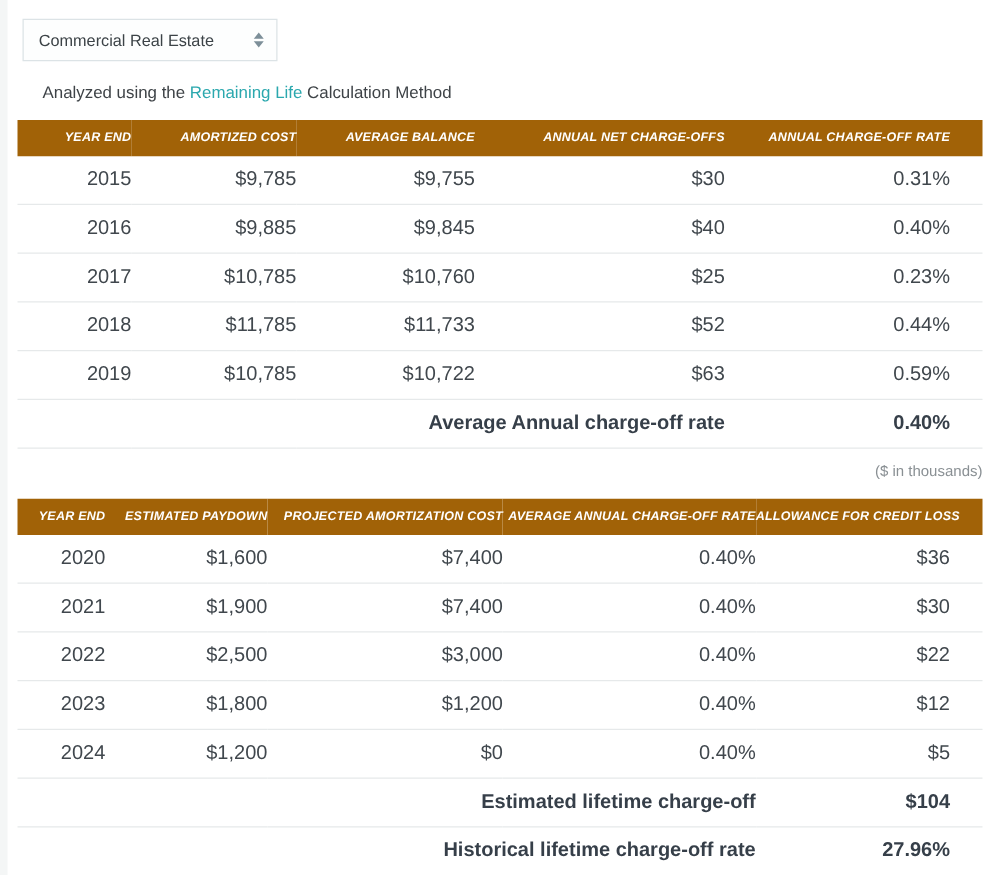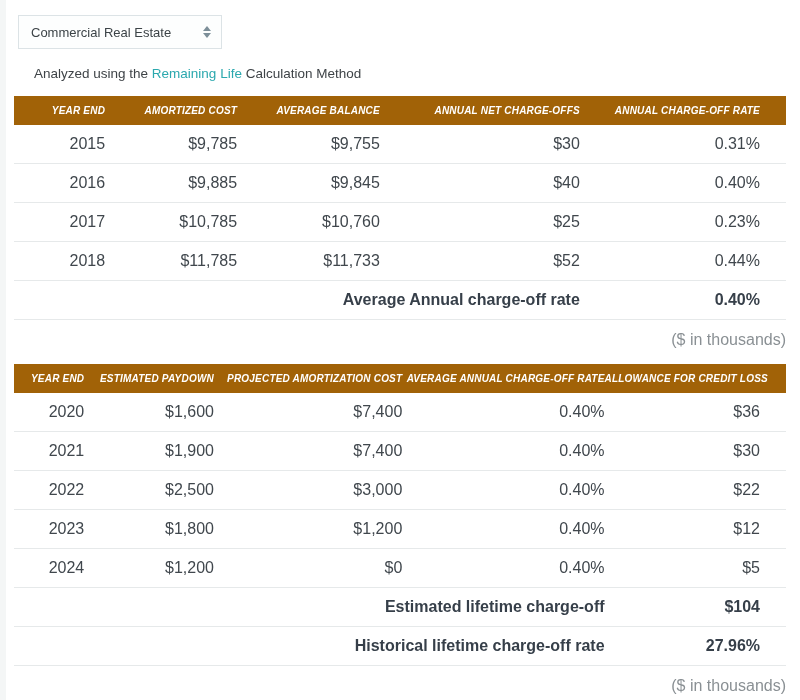--- a/index.html
+++ b/index.html
@@ -73,21 +73,21 @@
   .t1 col:nth-child(5){width:26.7%}
   
   .t2 col:nth-child(1){width:9.1%}  .t2 col:nth-child(2){width:16.8%}
   .t2 col:nth-child(3){width:24.4%} .t2 col:nth-child(4){width:26.2%}
   .t2 col:nth-child(5){width:23.5%}
 
   .footnote {
     width: 786px;
     text-align: right;
     margin-top: 11px;
-    font-size: 16px;
+    font-size: 12px;
     color: #8a9094;
   }
 </style>
 </head>
 <body>
 
 <div>
 
   <div class="select-box">
     <span>Commercial Real Estate</span>
@@ -138,20 +138,27 @@
         <td>$25</td>
         <td>0.23%</td>
       </tr>
       <tr>
         <td>2018</td>
         <td>$11,785</td>
         <td>$11,733</td>
         <td>$52</td>
         <td>0.44%</td>
       </tr>
+      <tr>
+        <td>2019</td>
+        <td>$10,785</td>
+        <td>$10,722</td>
+        <td>$63</td>
+        <td>0.59%</td>
+      </tr>
       <tr class="summary">
         <td colspan="4">Average Annual charge-off rate</td>
         <td>0.40%</td>
       </tr>
     </tbody>
   </table>
 
   <div class="footnote">($ in thousands)</div>
 
   <table class="t2">

